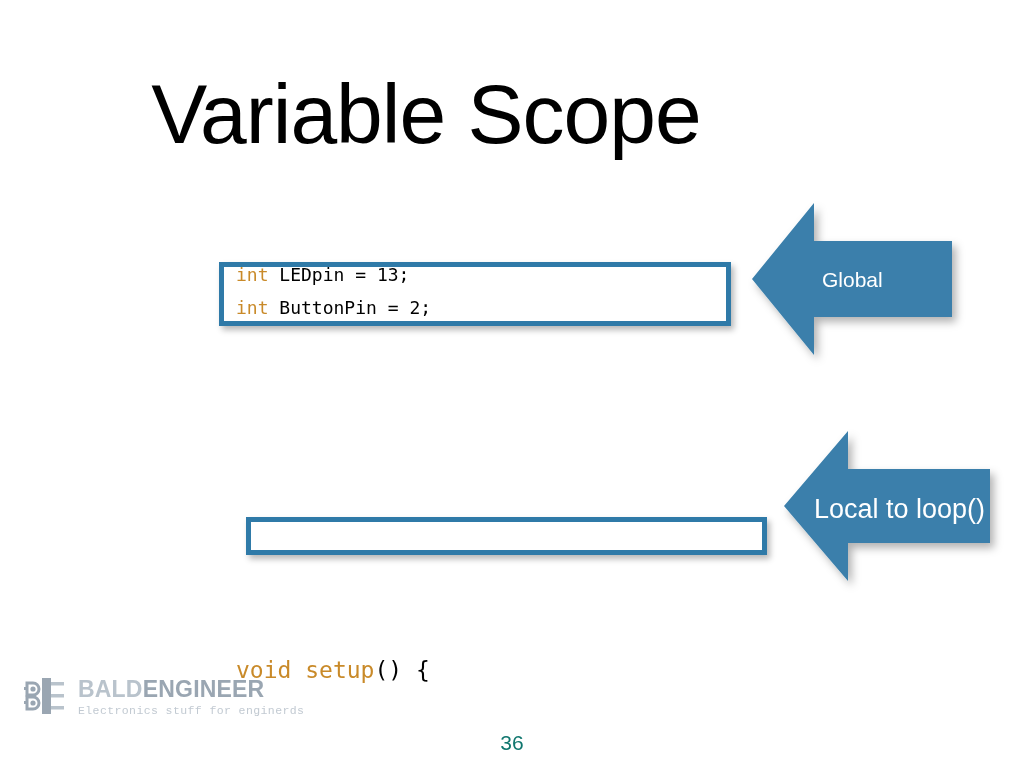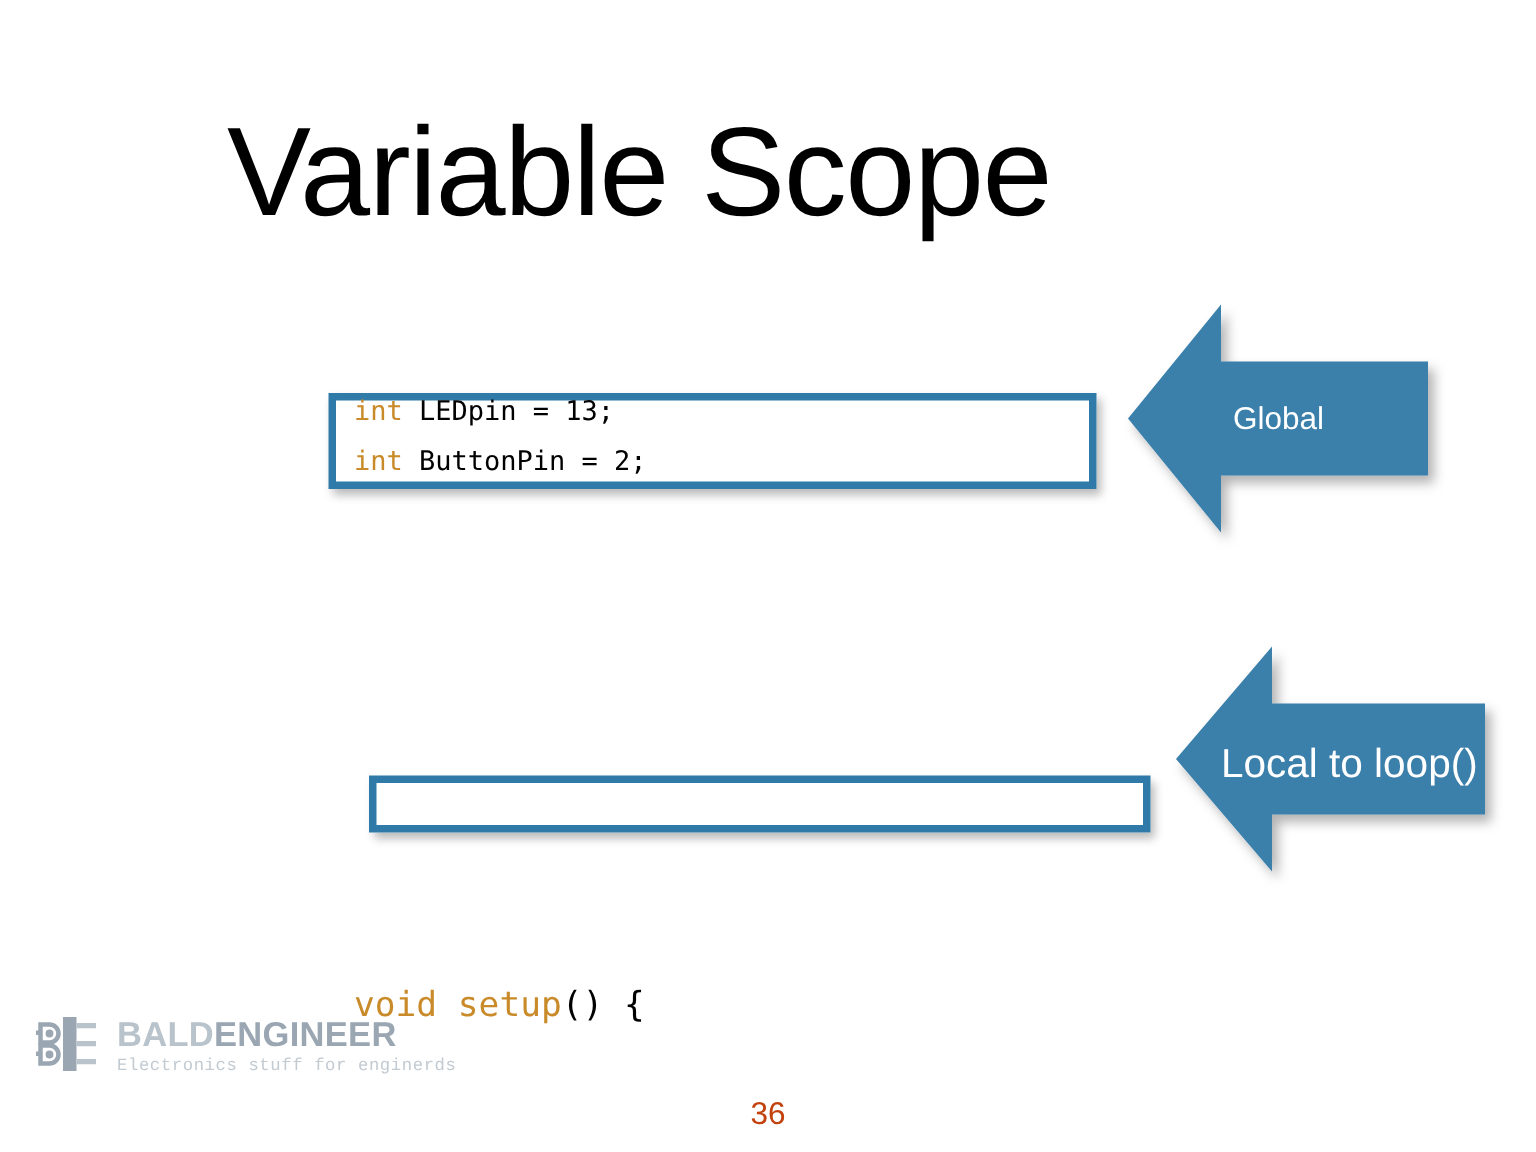--- a/index.html
+++ b/index.html
@@ -109,21 +109,21 @@
 
   
   .page-number {
     position: absolute;
     left: 0;
     top: 731px;
     width: 1024px;
     text-align: center;
     font-family: "Liberation Sans", sans-serif;
     font-size: 21px;
-    color: #c2410c;
+    color: #0f766e;
   }
   .logo {
     position: absolute;
     left: 22px;
     top: 676px;
     display: flex;
     align-items: flex-end;
     gap: 10px;
   }
   .logo-mark { width: 46px; height: 40px; display: block; }

